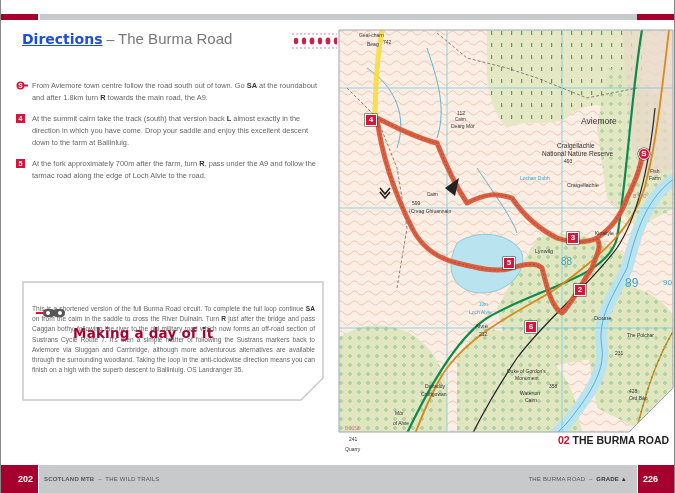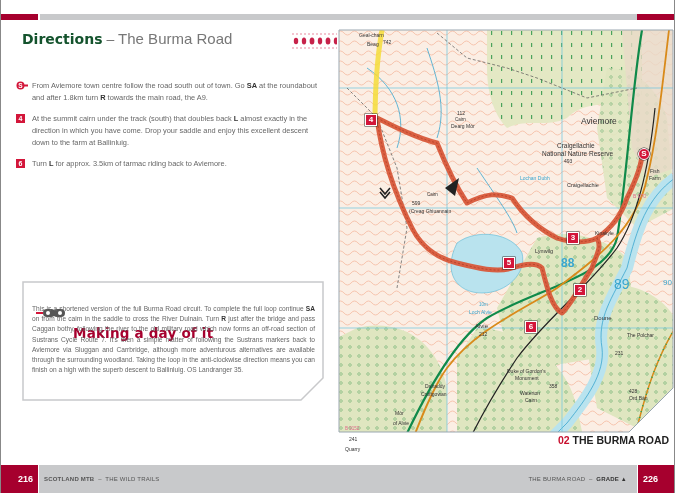--- a/index.html
+++ b/index.html
@@ -11,21 +11,21 @@
   .page.right { left:337px; width:337px; }
 
   
   .topbar-red-l { position:absolute; left:1px; top:14px; width:37px; height:6px; background:#a6002e; }
   .topbar-grey-l { position:absolute; left:40px; top:14px; width:297px; height:6px; background:#c8c9cb; }
   .topbar-grey-r { position:absolute; left:337px; top:14px; width:300px; height:6px; background:#c8c9cb; }
   .topbar-red-r { position:absolute; left:637px; top:14px; width:37px; height:6px; background:#a6002e; }
 
   
   .title { position:absolute; left:22px; top:30px; font-size:14px; white-space:nowrap; }
-  .title .bold { font-family:"DejaVu Sans", sans-serif; font-weight:bold; color:#14532d; }
+  .title .bold { font-family:"DejaVu Sans", sans-serif; font-weight:bold; color:#1d4ed8;text-decoration:underline; }
   .title .dash { color:#777; font-family:"Liberation Sans", sans-serif; }
   .title .sub { color:#777; font-family:"Liberation Sans", sans-serif; font-size:15px; }
   .tyre-marks { position:absolute; left:292px; top:32px; width:48px; height:18px; }
 
   
   .steps { position:absolute; left:16px; top:80px; width:305px; }
   .step { position:relative; padding-left:16px; font-family:"Liberation Sans", sans-serif; font-size:7.4px; line-height:12px; color:#666; margin-bottom:9px; }
   .step b { color:#333; font-weight:bold; }
   .step .num { position:absolute; left:0; top:1px; width:9px; height:9px; background:#d3163a; color:#fff; font-size:7px; font-weight:bold; line-height:9px; text-align:center; font-family:"Liberation Sans", sans-serif; }
   .step .num.start { background:transparent; color:#d3163a; width:12px; }
@@ -87,46 +87,46 @@
       <svg width="12" height="9" viewBox="0 0 12 9">
           <circle cx="4.5" cy="4.5" r="4" fill="#d3163a"></circle>
           <rect x="8" y="3.5" width="4" height="2" fill="#d3163a"></rect>
           <text x="4.5" y="7" font-size="6.5" fill="#fff" text-anchor="middle" font-family="Liberation Sans, sans-serif" font-weight="bold">S</text>
         </svg>
     </span>
     <span>From Aviemore town centre follow the road south out of town. Go </span><b>SA</b><span> at the roundabout and after 1.8km turn </span><b>R</b><span> towards the main road, the A9.</span>
   </div>
   <div class="step">
     <span class="num">4</span>
-    <span>At the summit cairn under the track (south) that doubles back </span><b>L</b><span> almost exactly in the direction in which you have come. Drop your saddle and enjoy this excellent descent down to the farm at Ballinluig.</span>
+    <span>At the summit cairn take the track (south) that version back </span><b>L</b><span> almost exactly in the direction in which you have come. Drop your saddle and enjoy this excellent descent down to the farm at Ballinluig.</span>
   </div>
   <div class="step">
-    <span class="num">6</span>
-    <span>Turn </span><b>L</b><span> for approx. 3.5km of tarmac riding back to Aviemore.</span>
+    <span class="num">5</span>
+    <span>At the fork approximately 700m after the farm, turn </span><b>R</b><span>, pass under the A9 and follow the tarmac road along the edge of Loch Alvie to the road.</span>
   </div>
 </div>
 
 <svg class="dayboxsvg" viewBox="0 0 302 120">
   <path d="M1,1 H301 V97 L279,119 H1 Z" fill="#fff" stroke="#c8c9cb" stroke-width="1.5"></path>
 </svg>
 <div class="daybox-title">
   <svg width="32" height="10" viewBox="0 0 32 10">
     <rect x="0" y="4" width="7" height="2" fill="#d3163a"></rect>
     <rect x="7" y="1" width="12" height="8" rx="4" fill="#555"></rect>
     <rect x="17" y="1" width="12" height="8" rx="4" fill="#555"></rect>
     <circle cx="12" cy="5" r="2" fill="#fff"></circle>
     <circle cx="24" cy="5" r="2" fill="#fff"></circle>
   </svg>
   <span class="t">Making a day of it</span>
 </div>
 <div class="daybox-text">
   <span>This is a shortened version of the full Burma Road circuit. To complete the full loop continue </span><b>SA</b><span> on from the cairn in the saddle to cross the River Dulnain. Turn </span><b>R</b><span> just after the bridge and pass Caggan bothy, following the river to the old military road which now forms an off-road section of Sustrans Cycle Route 7. It's then a simple matter of following the Sustrans markers back to Aviemore via Sluggan and Carrbridge, although more adventurous alternatives are available through the surrounding woodland. Taking the loop in the anti-clockwise direction means you can finish on a high with the superb descent to Ballinluig. OS Landranger 35.</span>
 </div>
 
-<div class="foot-l-red">216</div>
+<div class="foot-l-red">202</div>
 <div class="foot-l-grey">
   <b>SCOTLAND MTB</b>
   <span>&nbsp;</span><span>–</span><span>&nbsp;</span>
   <span>THE WILD TRAILS</span>
 </div>
 
 <div class="page right"></div>
 <div class="topbar-grey-r"></div>
 <div class="topbar-red-r"></div>
 
@@ -242,22 +242,22 @@
   <span class="maplabel" style="left:183px;top:362px;font-size:5px;">Waterton</span>
   <span class="maplabel" style="left:188px;top:369px;font-size:5px;">Cairn</span>
   <span class="maplabel" style="left:88px;top:355px;font-size:5px;">Dalraddy</span>
   <span class="maplabel" style="left:84px;top:363px;font-size:5px;">Croftgowan</span>
   <span class="maplabel" style="left:58px;top:382px;font-size:5px;">Mòr</span>
   <span class="maplabel" style="left:56px;top:392px;font-size:5px;">of Alvie</span>
   <span class="maplabel" style="left:8px;top:418px;font-size:5px;">Quarry</span>
   <span class="maplabel" style="left:292px;top:360px;font-size:5px;">428</span>
   <span class="maplabel" style="left:292px;top:367px;font-size:5px;">Ord Bàn</span>
   <span class="maplabel" style="left:12px;top:408px;font-size:5px;">241</span>
-  <span class="maplabel" style="left:224px;top:228px;font-size:12px;color:#3aa6cf;font-weight:bold;">88</span>
-  <span class="maplabel" style="left:277px;top:248px;font-size:14px;color:#3aa6cf;text-align:center;">89</span>
+  <span class="maplabel" style="left:224px;top:228px;font-size:10px;color:#3aa6cf;">88</span>
+  <span class="maplabel" style="left:288px;top:248px;font-size:12px;color:#3aa6cf;text-align:center;">89</span>
   <span class="maplabel" style="left:326px;top:250px;font-size:8px;color:#3aa6cf;">90</span>
   <span class="maplabel" style="left:8px;top:398px;font-size:4.5px;color:#e06a8a;">B 9152</span>
 </div>
 
 <div class="route-title">
   <span class="n">02</span>
   <span>THE BURMA ROAD</span>
 </div>
 
 <div class="foot-r-grey">

